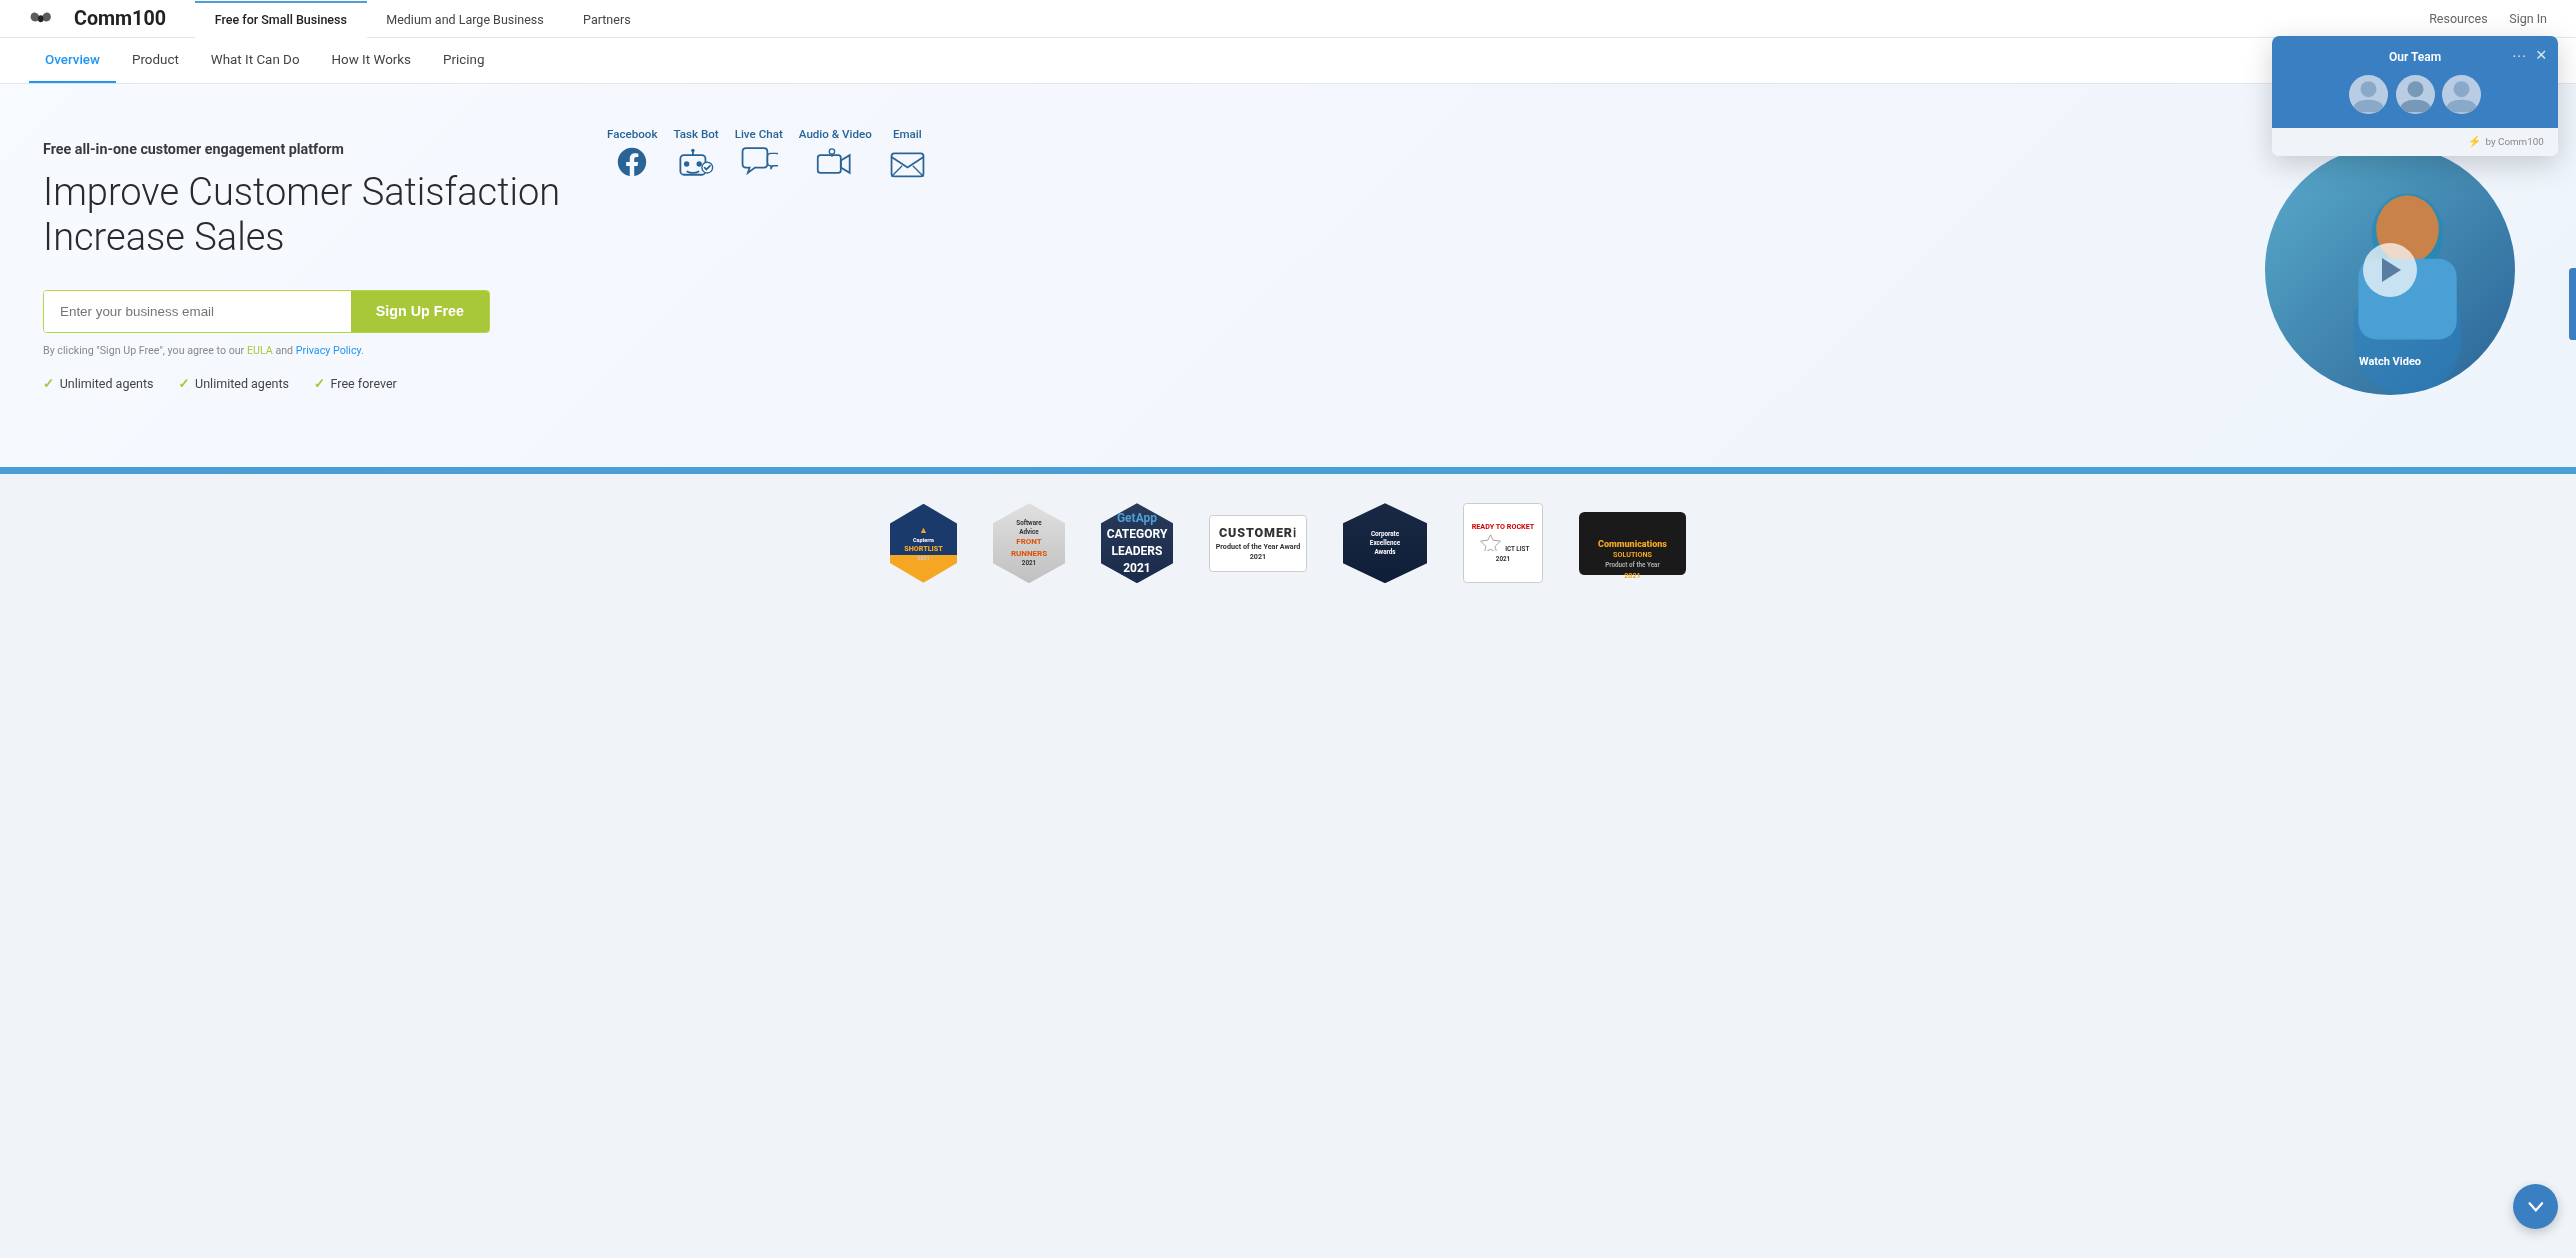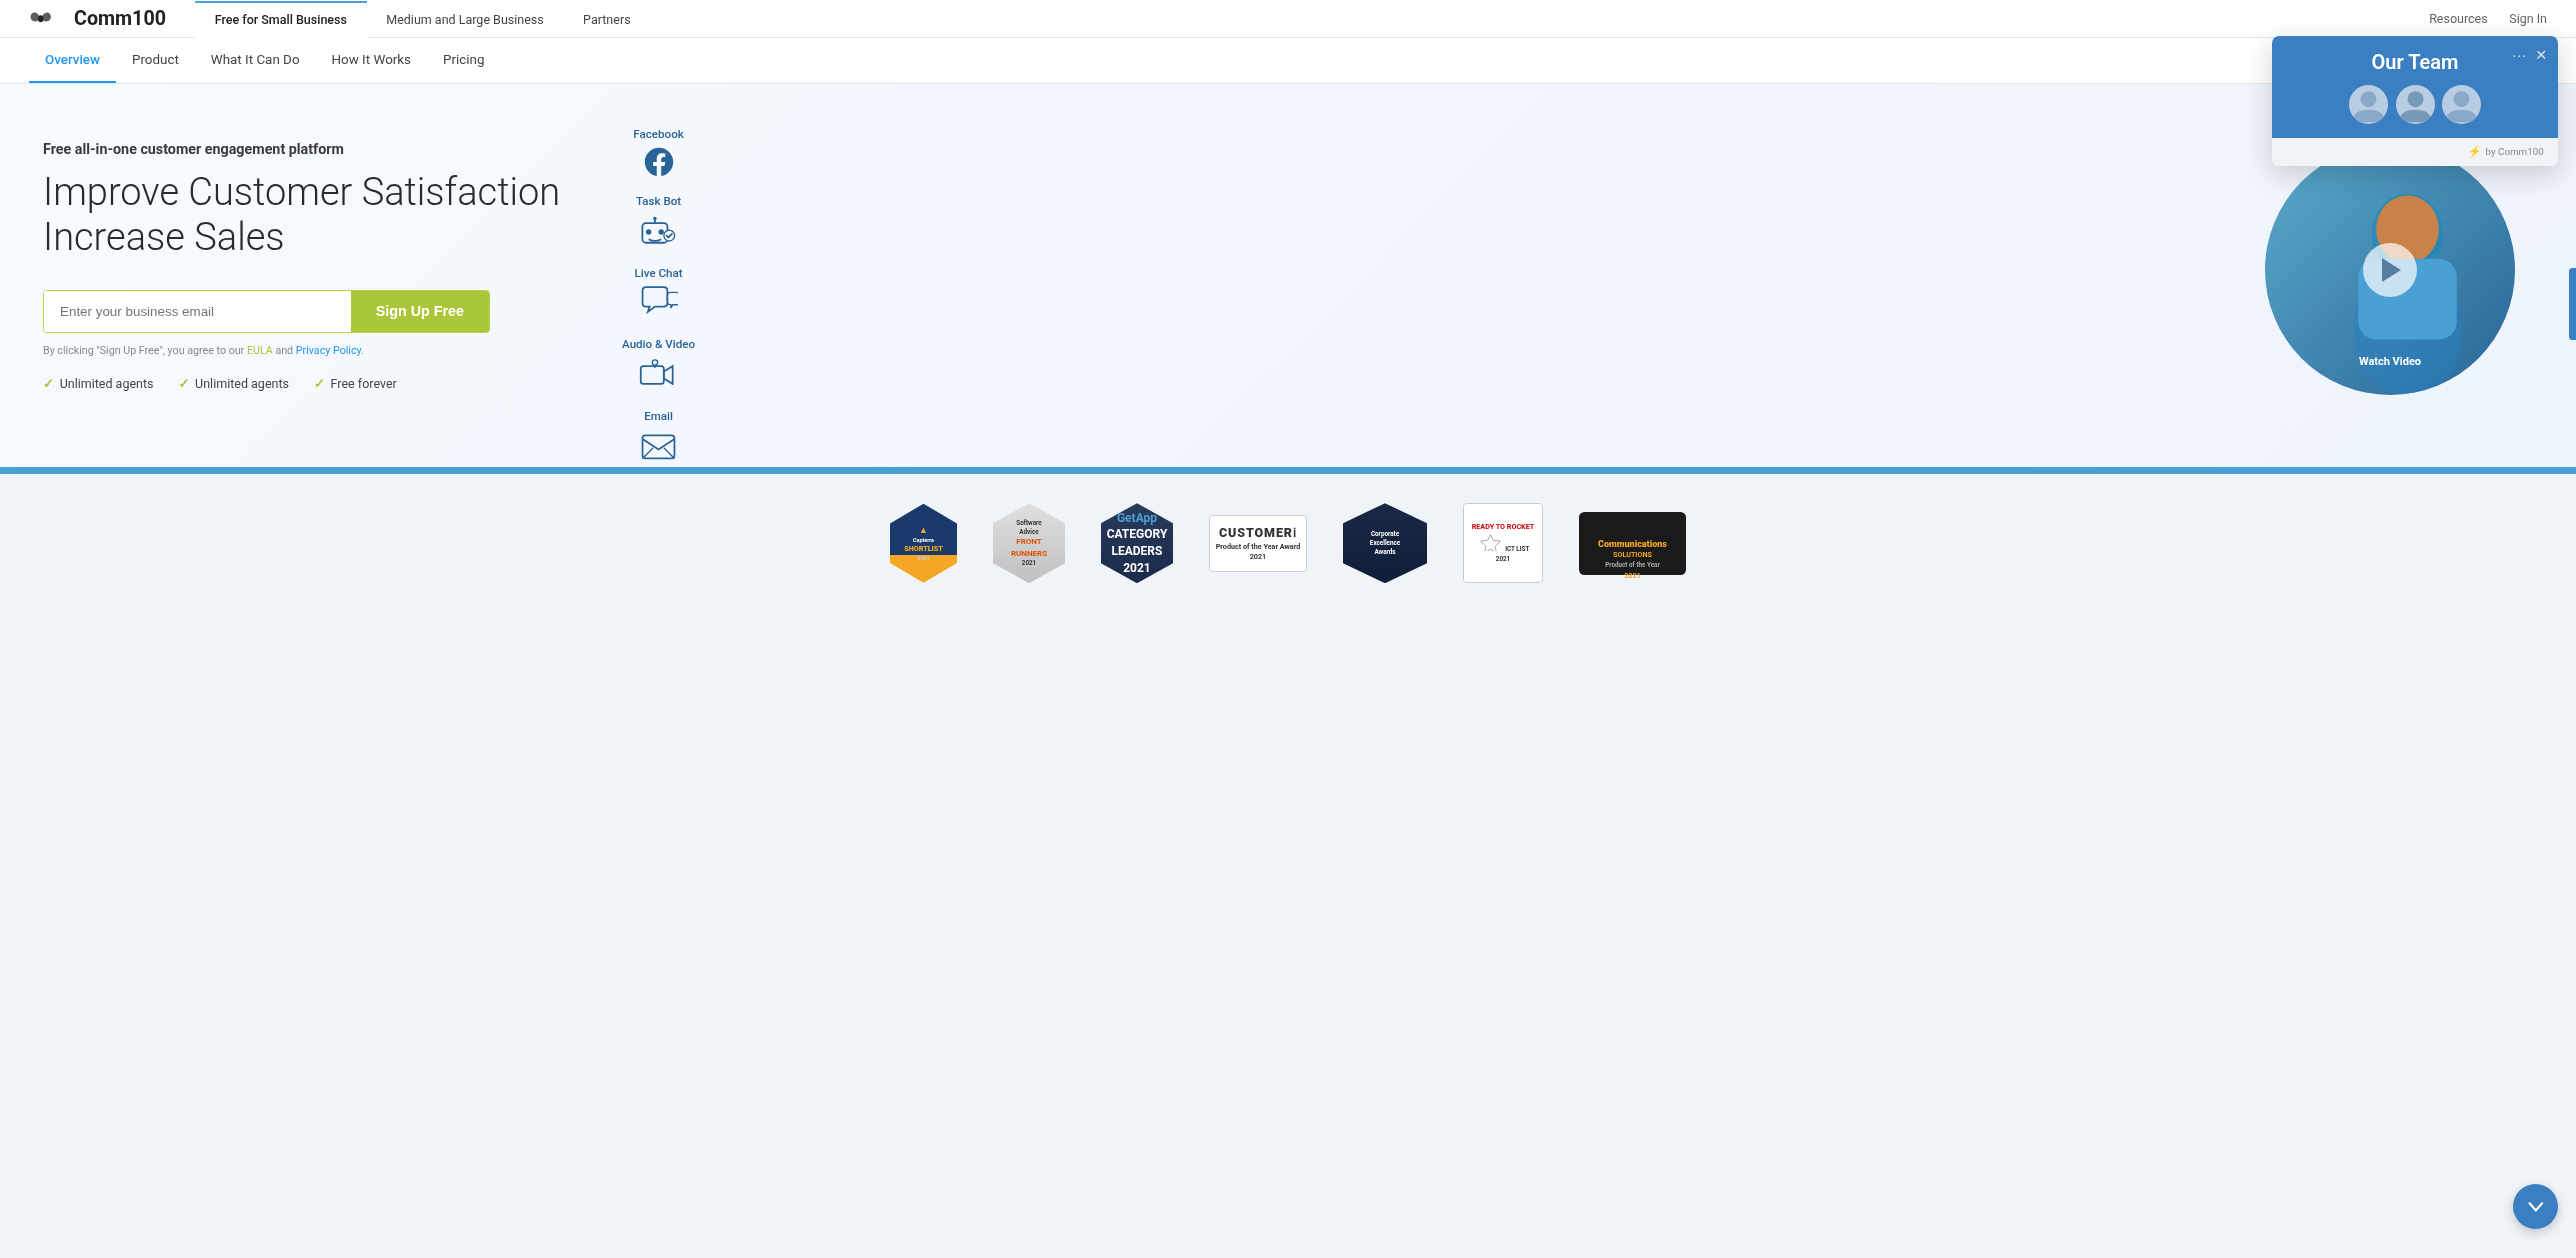--- a/index.html
+++ b/index.html
@@ -270,21 +270,21 @@
       z-index: 1000;
       overflow: hidden;
     }
     .chat-header {
       background: #3a7fc1;
       color: #fff;
       padding: 14.3px 14.3px 10.7px;
       position: relative;
     }
     .chat-header-title {
-      font-size: 20px;
+      font-size: 12px;
       font-weight: 600;
       text-align: center;
       margin-bottom: 10.7px;
     }
     .chat-header-controls {
       position: absolute;
       top: 10.7px;
       right: 10.7px;
       display: flex;
       gap: 9px;
@@ -417,21 +417,21 @@
       </div>
       <div class="feature-item">
         <span class="check-icon">✓</span>
         <span>Free forever</span>
       </div>
     </div>
   </div>
 
   <div class="hero-right">
 
-    <div style="display:flex;flex-direction:column;gap:16px;position:absolute;left:61px;top:0px;">
+    <div style="display:flex;gap:16px;position:absolute;left:46px;top:0px;">
 
       <div class="feature-icon-item" style="align-items:center;">
         <span class="feature-icon-label">Facebook</span>
         <svg width="32" height="32" viewBox="0 0 36 36">
           <path d="M18 2C9.16 2 2 9.16 2 18c0 8 5.84 14.64 13.48 15.82V22.38h-4.06V18h4.06v-3.52c0-4.02 2.39-6.23 6.06-6.23 1.75 0 3.59.31 3.59.31v3.94h-2.02c-2 0-2.62 1.24-2.62 2.5V18h4.46l-.71 4.38h-3.75v11.44C28.16 32.64 34 26 34 18c0-8.84-7.16-16-16-16z" fill="#2a6496"></path>
         </svg>
       </div>
 
       <div class="feature-icon-item">
         <span class="feature-icon-label">Task Bot</span>

